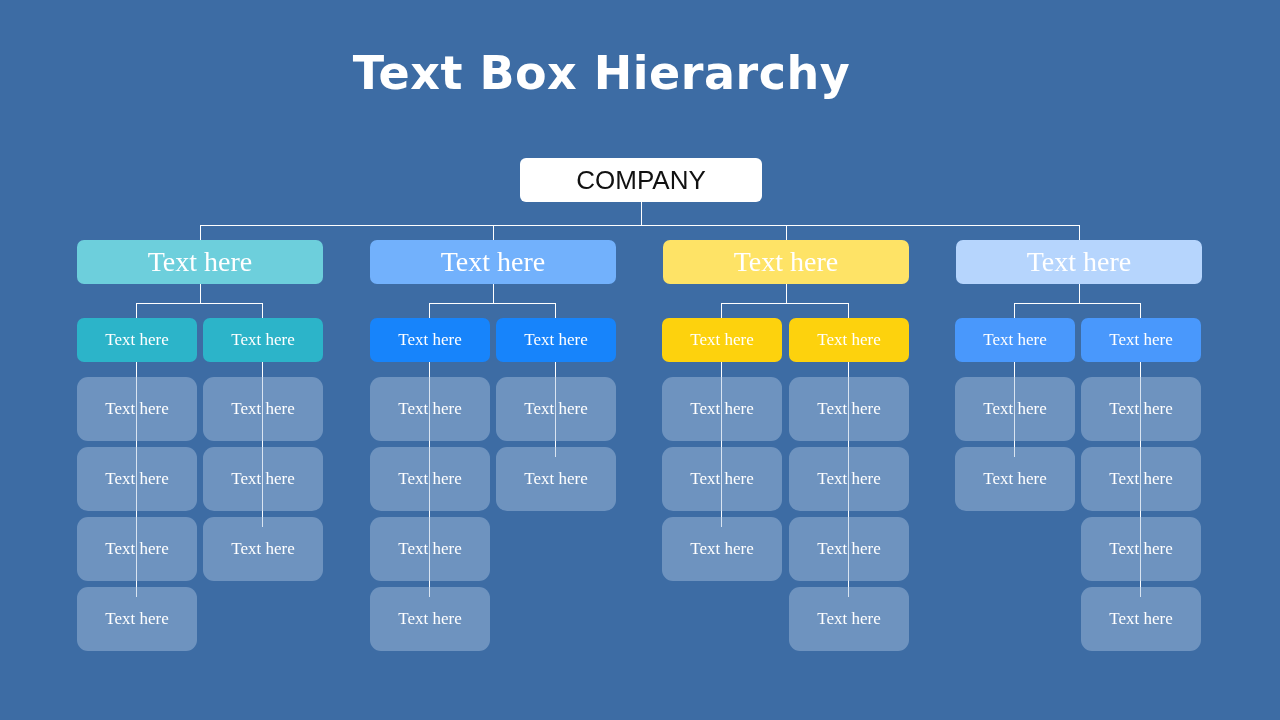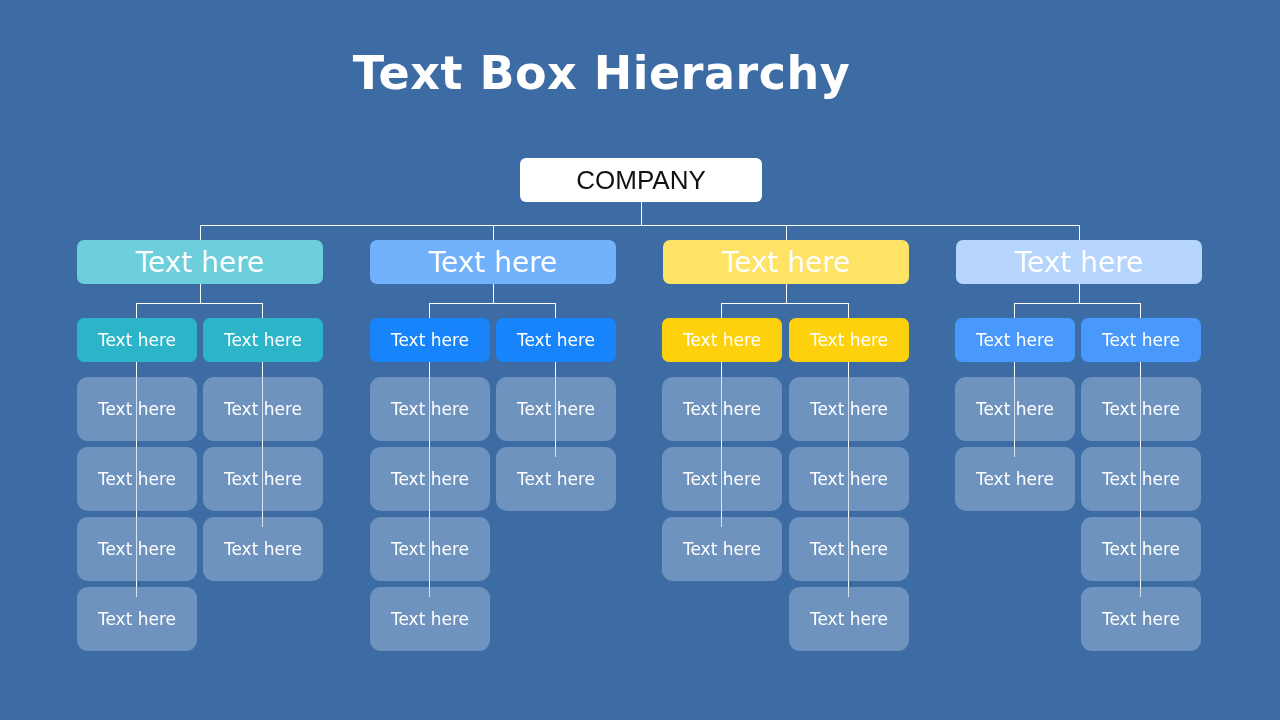--- a/index.html
+++ b/index.html
@@ -8,21 +8,21 @@
     background:#3d6ca4;
     font-family:"DejaVu Sans","Liberation Sans",sans-serif;
   }
   .title {
     position:absolute; left:0; top:46px; width:1203px; text-align:center;
     color:#fff; font-weight:bold; font-size:46px; letter-spacing:0.5px;
   }
   .line { position:absolute; background:#ffffff; }
   .box {
     position:absolute; box-sizing:border-box; display:flex; align-items:center; justify-content:center;
-    color:#fff; border-radius:7px; white-space:nowrap;
+    color:#fff; border-radius:7px; white-space:nowrap;font-family:Liberation Serif, serif;
   }
   .root {
     left:520px; top:158px; width:242px; height:44px; background:#ffffff; color:#111;
     font-size:26px; font-family:"Liberation Sans","DejaVu Sans",sans-serif; border-radius:6px;
   }
   .l1 { top:240px; width:246px; height:44px; font-size:28px; }
   .l2 { top:318px; width:120px; height:44px; font-size:17px; }
   .leaf { width:120px; height:64px; font-size:17px; background:rgba(170,195,225,0.45); border-radius:11px; }
 </style>
 </head>

